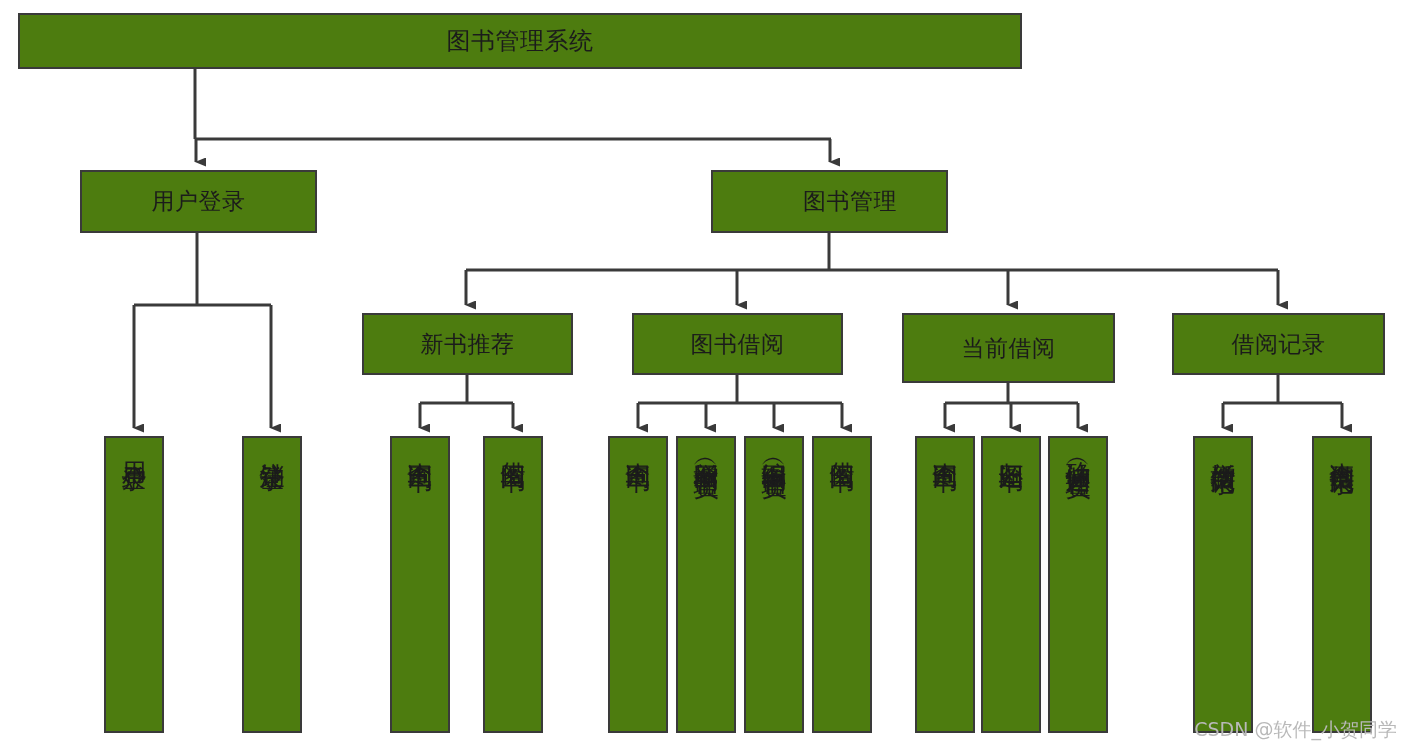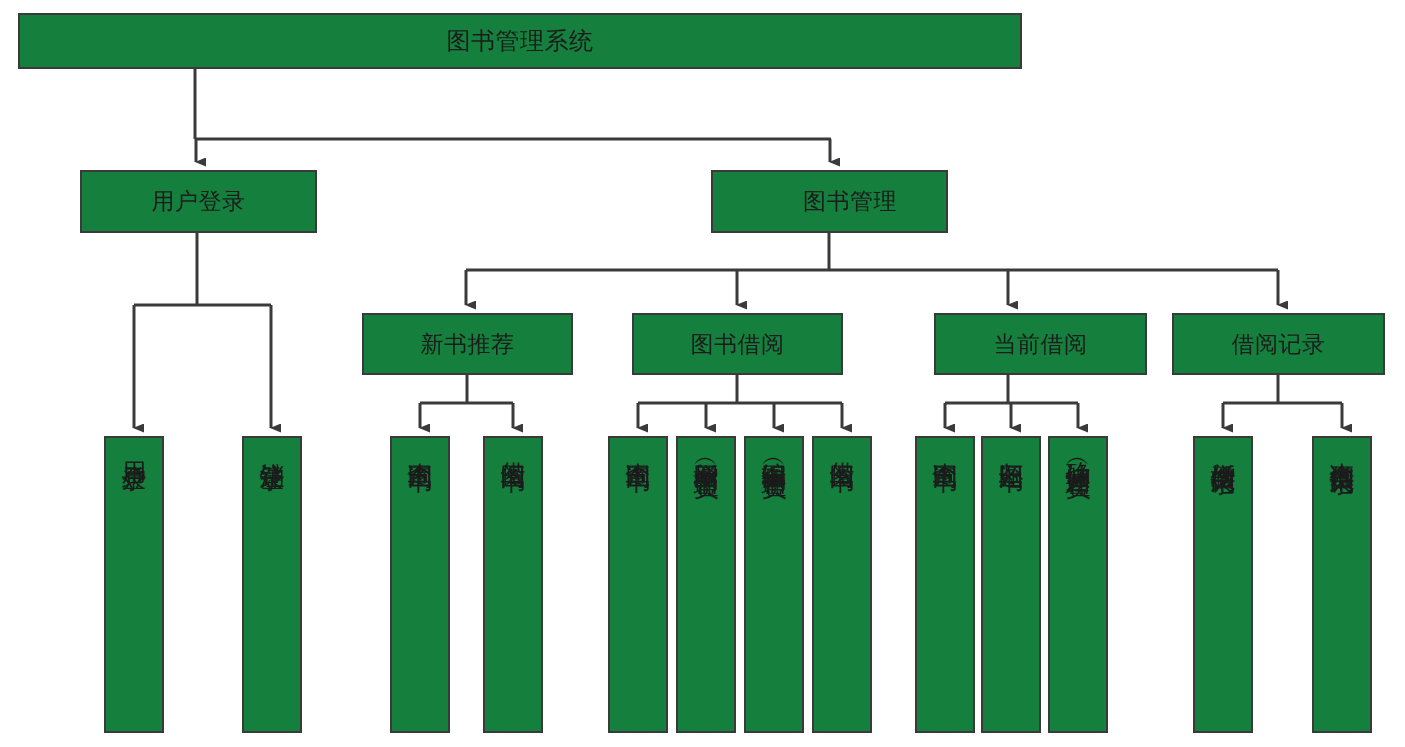--- a/index.html
+++ b/index.html
@@ -30,21 +30,21 @@
     top: 0;
     width: 1405px;
     height: 747px;
     z-index: 1;
   }
 
   
   .node {
     position: absolute;
     box-sizing: border-box;
-    background: #15803d;
+    background: #4d7c0f;
     border: 2px solid #3a3a3a;
     z-index: 2;
     display: flex;
     align-items: center;
     justify-content: center;
     color: #1b1b1b;
   }
 
   .node-label {
     display: block;
@@ -158,21 +158,21 @@
   </div>
 
   <div class="node horiz" style="left:632px; top:313px; width:211px; height:62px;">
     <span class="node-label">图书借阅</span>
   </div>
 
   <div class="node horiz" style="left:362px; top:313px; width:211px; height:62px;">
     <span class="node-label">新书推荐</span>
   </div>
 
-  <div class="node horiz" style="left:902px; top:313px; width:213px; height:62px;margin-left:32px;">
+  <div class="node horiz" style="left:902px; top:313px; width:213px; height:70px;">
     <span class="node-label">当前借阅</span>
   </div>
 
   <div class="node horiz" style="left:1172px; top:313px; width:213px; height:62px;text-align:center;">
     <span class="node-label">借阅记录</span>
   </div>
 
   <div class="node vert" style="left:104px; top:436px; width:60px; height:297px;">
     <span class="node-label">用户登录</span>
   </div>
@@ -218,14 +218,15 @@
   </div>
 
   <div class="node vert" style="left:1193px; top:436px; width:60px; height:297px;">
     <span class="node-label">新增借阅记录</span>
   </div>
 
   <div class="node vert" style="left:1312px; top:436px; width:60px; height:297px;">
     <span class="node-label">查询借阅记录</span>
   </div>
 
+  <div id="watermark">CSDN @软件_小贺同学</div>
 
 </div>
 
 </body></html>

